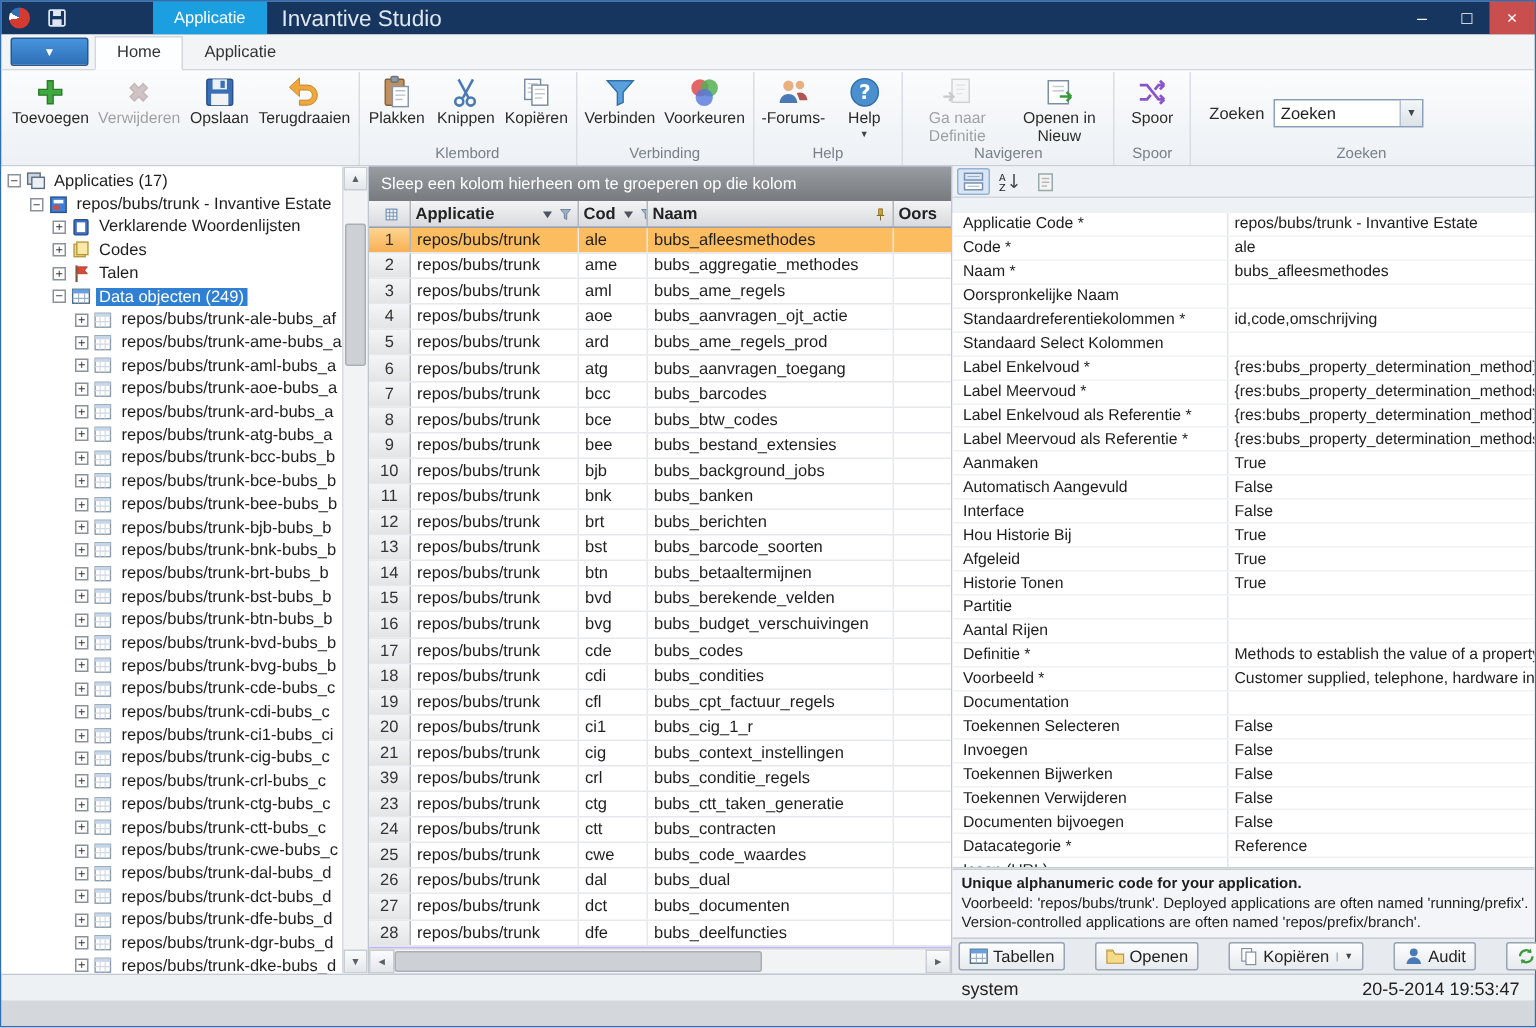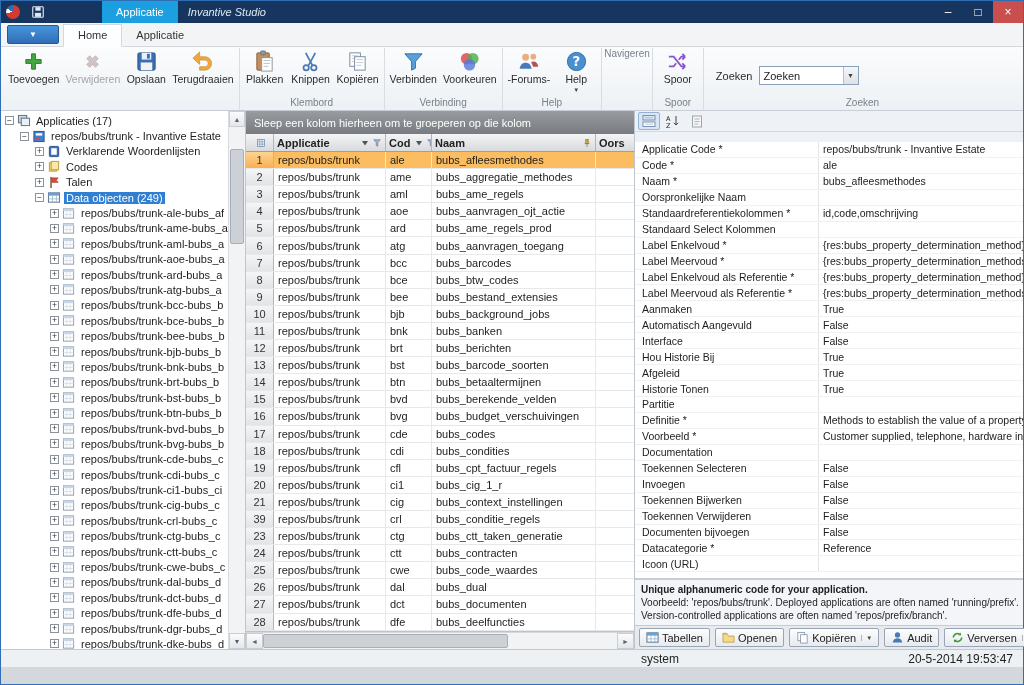--- a/index.html
+++ b/index.html
@@ -6,21 +6,21 @@
   html,body { width:1024px; height:685px; overflow:hidden; }
   body { font-family:"Liberation Sans","DejaVu Sans",sans-serif; font-size:11px; color:#1e1e1e; background:#d4d8dd; }
 
   .window { width:1024px; height:685px; border:1px solid #2f6eb5; display:flex; flex-direction:column; background:#eef2f6; }
 
   
   .titlebar { flex:0 0 22px; background:#17365f; display:flex; align-items:center; color:#fff; }
   .app-logo { width:14px; height:14px; margin-left:5px; border-radius:50%; background:conic-gradient(#d43a2f 0 260deg,#ffffff 260deg 300deg,#2f6eb5 300deg 360deg); }
   .qat-save { width:20px; height:16px; margin-left:8px; display:flex; align-items:center; justify-content:center; }
   .title-tab { margin-left:54px; height:22px; padding:0 14px; background:#1b9fe0; display:flex; align-items:center; font-size:11px; color:#fff; }
-  .title-text { margin-left:10px; color:#dfe8f2; font-size:11px;font-style:italic; }
+  .title-text { margin-left:10px; color:#dfe8f2; font-size:15px; }
   .win-controls { margin-left:auto; display:flex; height:22px; }
   .win-btn { width:30px; display:flex; align-items:center; justify-content:center; font-size:12px; color:#fff; }
   .win-btn.close { background:#c94f4f; }
 
   
   .tabrow { flex:0 0 24px; background:#f2f4f6; border-bottom:1px solid #d2d8de; display:flex; align-items:flex-end; padding-left:4px; }
   .appmenu-btn { width:52px; height:19px; margin:0 4px 2px 2px; background:linear-gradient(#4795dd,#2f6eb5); border:1px solid #27598f; border-radius:2px; display:flex; align-items:center; justify-content:center; color:#fff; font-size:8px; }
   .rtab { padding:4px 14px 5px; color:#333; }
   .rtab.active { background:#fdfeff; border:1px solid #d2d8de; border-bottom:1px solid #fdfeff; margin-bottom:-1px; }
 
@@ -93,21 +93,21 @@
   .prop-toolbar { flex:0 0 21px; display:flex; align-items:center; gap:2px; padding:1px 3px; border-bottom:1px solid #d2d8de; }
   .pt-btn { width:22px; height:18px; display:flex; align-items:center; justify-content:center; border:1px solid transparent; border-radius:2px; }
   .pt-btn.active { background:#d8e6f5; border-color:#93b3d6; }
   .pt-btn svg { width:14px; height:14px; display:block; }
   .prop-body { flex:1; overflow:hidden; background:#fff; border-bottom:1px solid #c6cdd4;margin-top:10px; }
   .prow { height:15.95px; display:flex; border-bottom:1px solid #eff1f3; }
   .pl { flex:0 0 184px; padding:0 4px 0 7px; border-right:1px solid #e2e5e8; display:flex; align-items:center; overflow:hidden; white-space:nowrap; font-size:10.5px; color:#1d1d1d; }
   .pv { flex:1; padding:0 4px; display:flex; align-items:center; overflow:hidden; white-space:nowrap; font-size:10.5px; color:#222; }
   .prop-desc { flex:0 0 46px; background:#f3f5f8; border-top:1px solid #c6cdd4; padding:3px 6px; font-size:10px; line-height:13px; overflow:hidden; white-space:nowrap; }
   .prop-desc .t { font-weight:bold; }
-  .prop-footer { flex:0 0 24px; display:flex; align-items:center; gap:5px; padding:0 4px; background:#e7ebf0; border-top:1px solid #c6cdd4; }
+  .prop-footer { flex:0 0 24px; display:flex; align-items:center; gap:20px; padding:0 4px; background:#e7ebf0; border-top:1px solid #c6cdd4; }
   .fbtn { height:19px; display:flex; align-items:center; gap:3px; padding:0 6px; background:linear-gradient(#fcfdfe,#e7eaee); border:1px solid #98a5b4; border-radius:2px; font-size:11px; color:#222; }
   .fbtn .fic svg { width:13px; height:13px; display:block; }
   .fbtn .fdd { font-size:6px; color:#444; border-left:1px solid #aab4c0; padding-left:4px; margin-left:2px; }
 
   
   .statusbar { flex:0 0 18px; background:#eef1f4; border-top:1px solid #c3c9d0; display:flex; align-items:center; font-size:12px; color:#222; }
   .sb-user { margin-left:640px; }
   .sb-date { margin-left:auto; margin-right:10px; }
   .bottom-filler { flex:1; background:#d4d8dd; }
 </style>
@@ -264,20 +264,42 @@
                 <text x="12" y="17" text-anchor="middle" font-size="14" font-weight="bold" fill="#fff" font-family="DejaVu Sans, sans-serif">?</text>
               </svg>
             </span>
             <span class="rlabel">Help</span>
             <span class="rdd">▼</span>
           </div>
         </div>
         <div class="rgroup-name">Help</div>
       </div>
       <div class="rgroup">
+        <div class="rgroup-buttons">
+          <div class="rbtn disabled">
+            <span class="ricon">
+              <svg viewBox="0 0 24 24">
+                <rect x="8" y="3" width="12" height="16" fill="#f2f2f2" stroke="#99a"></rect>
+                <path d="M11 7h6M11 10h6M11 13h4" stroke="#c8c8c8"></path>
+                <path d="M2 15h7m-3-3l3 3-3 3" stroke="#88a" stroke-width="1.6" fill="none"></path>
+              </svg>
+            </span>
+            <span class="rlabel">Ga naar Definitie</span>
+          </div>
+          <div class="rbtn">
+            <span class="ricon">
+              <svg viewBox="0 0 24 24">
+                <rect x="4" y="4" width="14" height="16" fill="#fff" stroke="#7a8aa0"></rect>
+                <path d="M7 8h8M7 11h8" stroke="#c2cad4"></path>
+                <path d="M12 15h8m0 0l-3.2-3.2M20 15l-3.2 3.2" stroke="#3a9a3a" stroke-width="1.8" fill="none"></path>
+              </svg>
+            </span>
+            <span class="rlabel">Openen in Nieuw</span>
+          </div>
+        </div>
         <div class="rgroup-name">Navigeren</div>
       </div>
       <div class="rgroup">
         <div class="rgroup-buttons">
           <div class="rbtn">
             <span class="ricon">
               <svg viewBox="0 0 24 24">
                 <path d="M3 7h5l8 10h4m0 0l-3-3m3 3l-3 3M3 17h5l2.6-3.2M13.4 10.2L16 7h4m0 0l-3-3m3 3l-3 3" stroke="#8a55cc" stroke-width="1.9" fill="none"></path>
               </svg>
             </span>
@@ -1045,20 +1067,24 @@
           </div>
           <div class="prow">
             <div class="pl">Historie Tonen</div>
             <div class="pv">True</div>
           </div>
           <div class="prow">
             <div class="pl">Partitie</div>
             <div class="pv"></div>
           </div>
           <div class="prow">
+            <div class="pl">Aantal Rijen</div>
+            <div class="pv"></div>
+          </div>
+          <div class="prow">
             <div class="pl">Definitie *</div>
             <div class="pv">Methods to establish the value of a property.</div>
           </div>
           <div class="prow">
             <div class="pl">Voorbeeld *</div>
             <div class="pv">Customer supplied, telephone, hardware inspe</div>
           </div>
           <div class="prow">
             <div class="pl">Documentation</div>
             <div class="pv"></div>

